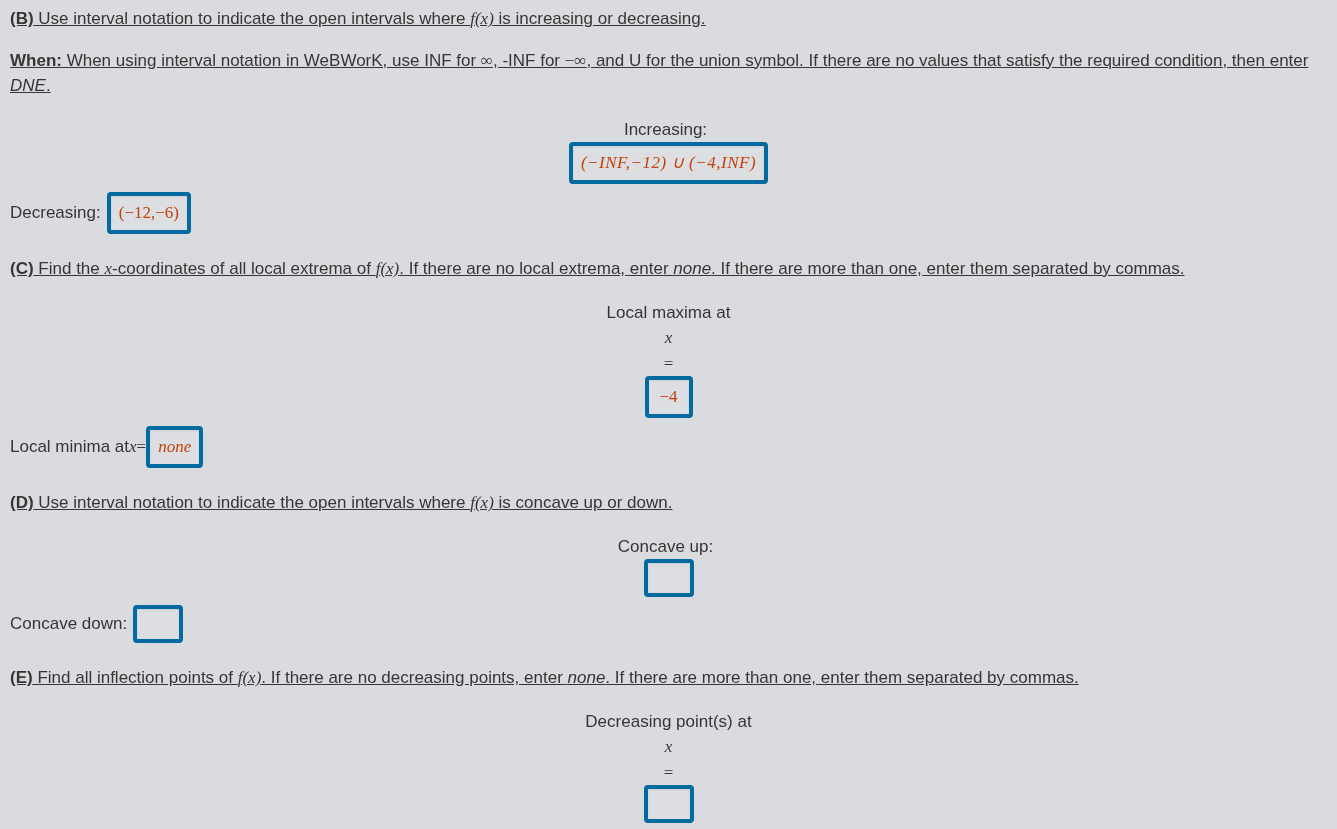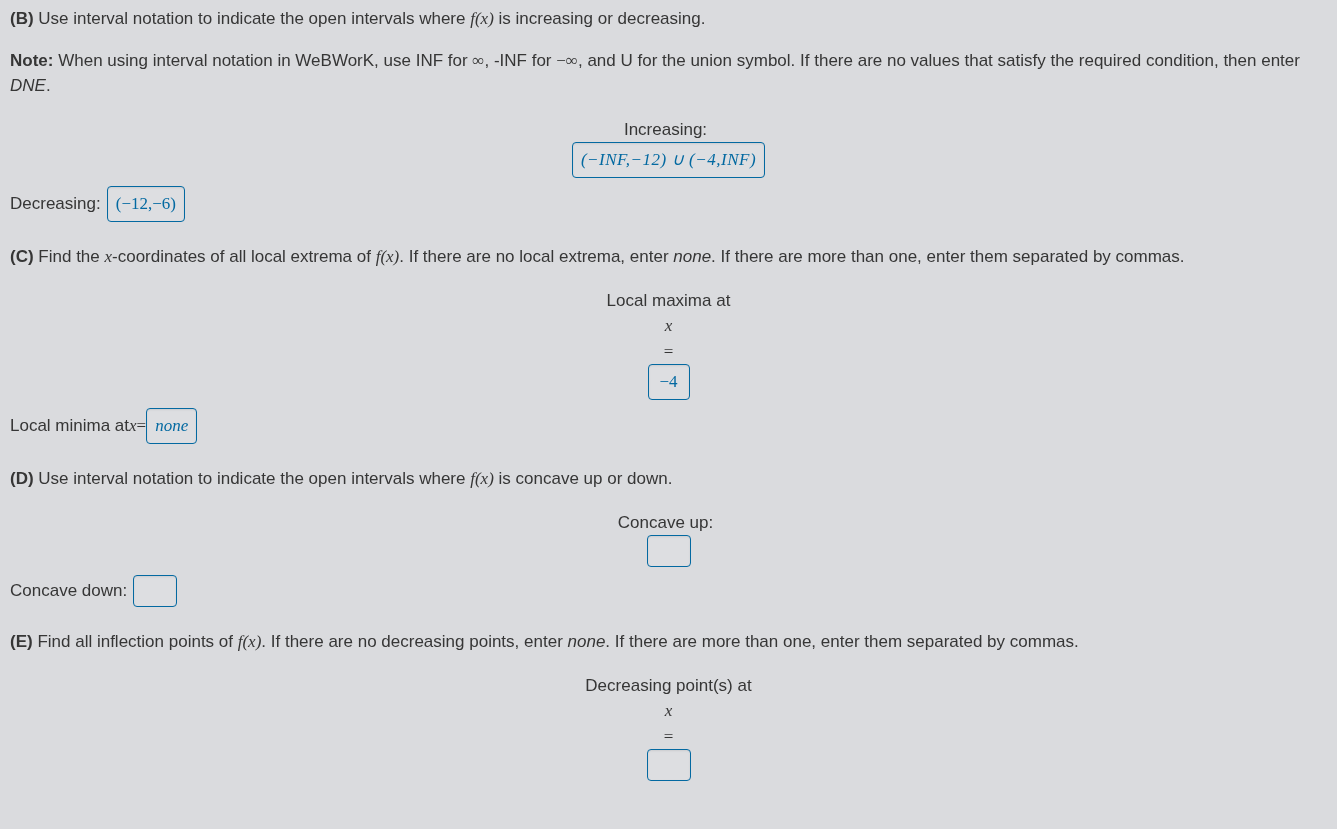--- a/index.html
+++ b/index.html
@@ -5,44 +5,44 @@
   body {
     margin: 0;
     padding: 6px 10px 20px 10px;
     font-family: "Helvetica Neue", Arial, sans-serif;
     font-size: 17px;
     color: #363636;
     background: #dadbde;
     line-height: 1.5;
     width: 1317px;
   }
-  p { margin: 0 0 16px 0; }
+  p { margin: 0 0 16px 0; text-decoration: underline; }
   .part-label { font-weight: 700; }
   .note-label { font-weight: 700; }
   .math { font-family: "Times New Roman", serif; }
   .fx { font-style: italic; }
   .row {
     display: flex;
     align-items: center;
     margin-bottom: 8px;
   }
   .row-label { margin-right: 6px; }
   .answer-box {
     display: inline-flex;
     align-items: center;
     justify-content: center;
     min-width: 24px;
     height: 30px;
     padding: 2px 8px;
-    border: 1px solid #0369a1;
+    border: 4px solid #0369a1;
     border-radius: 4px;
     background: rgba(255,255,255,0.1);
     font-family: "Times New Roman", serif;
     font-size: 17px;
-    color: #0369a1;
+    color: #c2410c;
     box-shadow: inset 0 1px 2px rgba(0,0,0,0.08);
   }
   .answer-box.empty {
     width: 26px;
     height: 26px;
   }
   .italic-note { font-style: italic; }
   .xvar { font-family: "Times New Roman", serif; font-style: italic; }
   .eq { font-family: "Times New Roman", serif; }
   .gap-top { margin-top: 22px; }
@@ -50,21 +50,21 @@
   .inf { font-family: "Times New Roman", serif; }
 </style>
 </head>
 <body>
 
 <p>
   <span class="part-label">(B)</span><span> Use interval notation to indicate the open intervals where </span><span class="math fx">f(x)</span><span> is increasing or decreasing.</span>
 </p>
 
 <p>
-  <span class="note-label">Note:</span><span> When using interval notation in WeBWorK, use INF for </span><span class="inf">∞</span><span>, -INF for </span><span class="inf">−∞</span><span>, and U for the union symbol. If there are no values that satisfy the required condition, then enter </span><span class="italic-note">DNE</span><span>.</span>
+  <span class="note-label">When:</span><span> When using interval notation in WeBWorK, use INF for </span><span class="inf">∞</span><span>, -INF for </span><span class="inf">−∞</span><span>, and U for the union symbol. If there are no values that satisfy the required condition, then enter </span><span class="italic-note">DNE</span><span>.</span>
 </p>
 
 <div class="row gap-top2">
   <span class="row-label">Increasing:</span>
   <span class="answer-box">
     <span class="math" style="font-style: italic; letter-spacing: 0.5px;">(−<span style="font-style:italic">INF</span>,−12) ∪ (−4,<span style="font-style:italic">INF</span>)</span>
   </span>
 </div>
 
 <div class="row">

